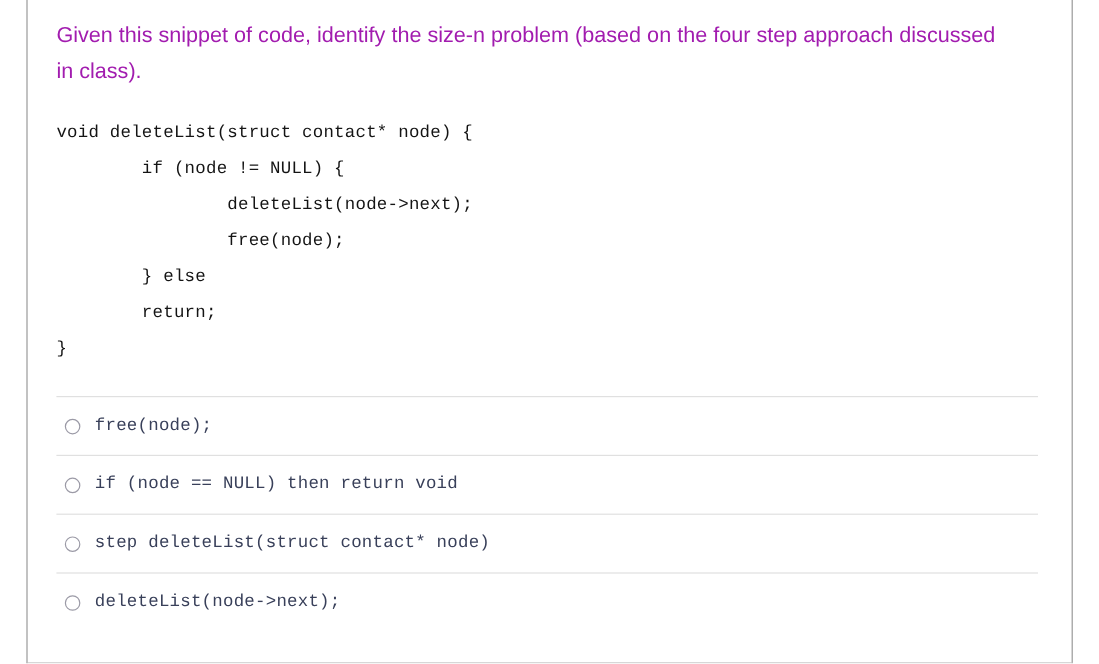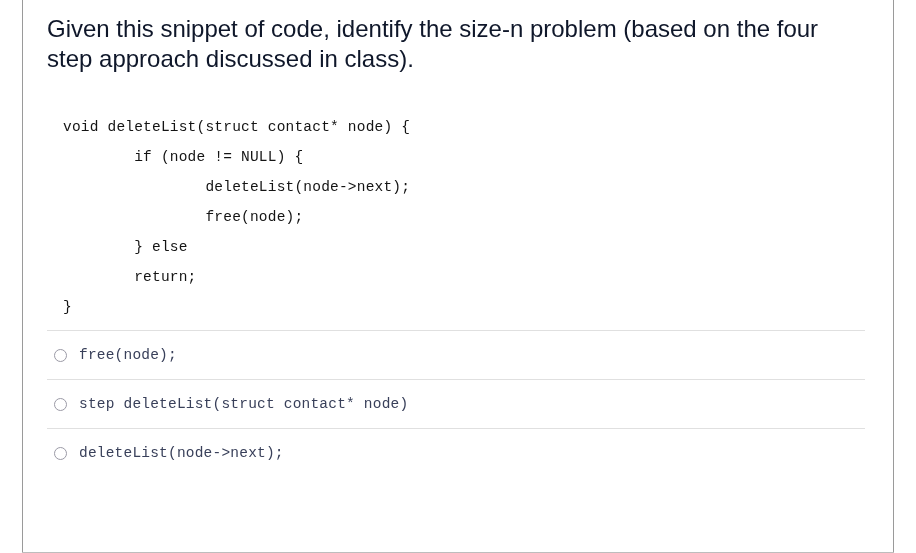--- a/index.html
+++ b/index.html
@@ -51,29 +51,29 @@
     width: 870px;
     height: 553px;
     box-sizing: border-box;
     padding: 0 24px;
   }
 
   .question-prompt {
     margin: 0;
     padding-top: 14px;
     width: 790px;
-    font-size: 24px;
+    font-size: 18px;
     line-height: 30px;
-    color: #0f172a;
+    color: #a21caf;
     font-family: "Liberation Sans", sans-serif;
     font-weight: 400;
   }
 
   .code-snippet {
-    margin: 16px;
+    margin: 0;
     padding-top: 22px;
     font-family: "Liberation Mono", "DejaVu Sans Mono", monospace;
     font-size: 14.5px;
     line-height: 30px;
     color: #141414;
     white-space: pre;
     letter-spacing: 0.2px;
   }
 
   .answer-options {
@@ -135,20 +135,24 @@
 
   </div>
 
   <div class="answer-options">
 
     <div class="answer-option">
       <span class="radio-control"></span>
       <span class="option-label">free(node);</span>
     </div>
 
+    <div class="answer-option">
+      <span class="radio-control"></span>
+      <span class="option-label">if (node == NULL) then return void</span>
+    </div>
 
     <div class="answer-option">
       <span class="radio-control"></span>
       <span class="option-label">step deleteList(struct contact* node)</span>
     </div>
 
     <div class="answer-option">
       <span class="radio-control"></span>
       <span class="option-label">deleteList(node-&gt;next);</span>
     </div>

